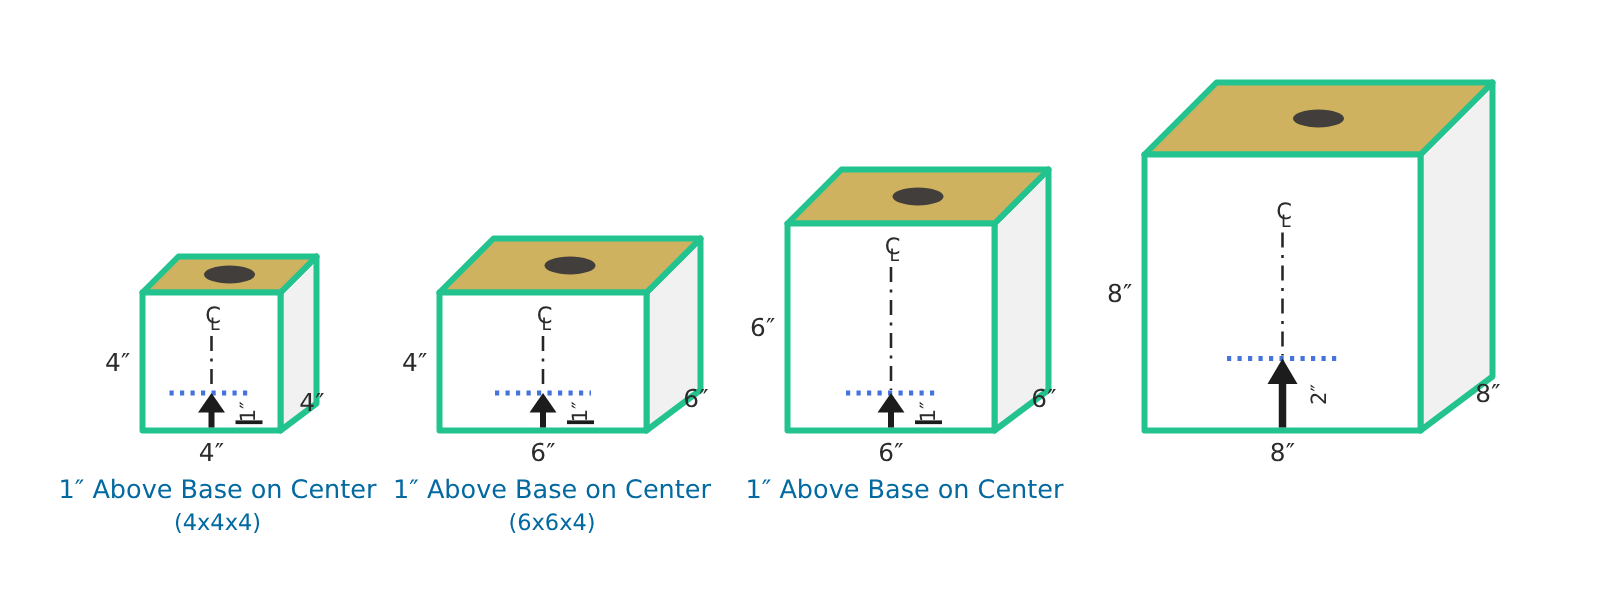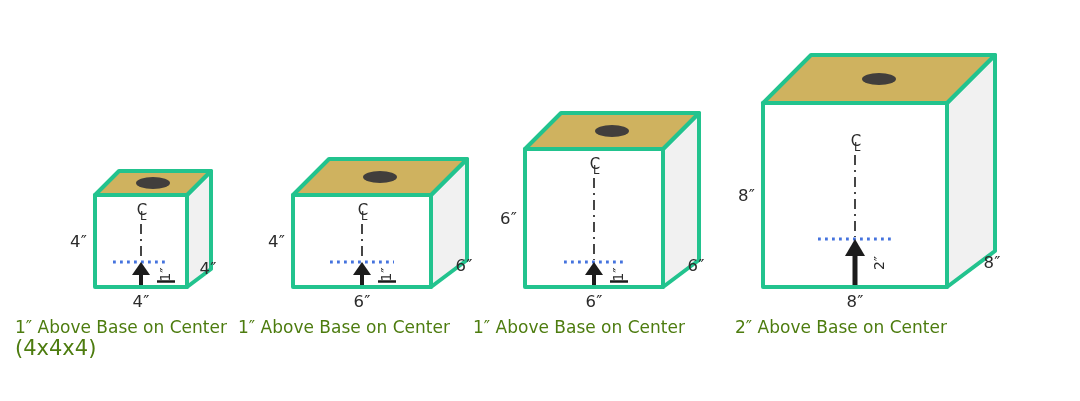--- a/index.html
+++ b/index.html
@@ -10,24 +10,24 @@
     font-family:"DejaVu Sans","Liberation Sans",sans-serif;
     overflow:hidden;
   }
   #scene{position:absolute;left:0;top:0;}
   #scene text{fill:#2b2b2b;}
   .dim-label{font-size:16.5px;letter-spacing:.2px;}
   .offset-label{font-size:14px;}
   .cl-c{font-size:15px;}
   .cl-l{font-size:11.5px;}
   .caption{
-    position:absolute;width:260px;text-align:left;color:#4d7c0f;
+    position:absolute;width:260px;text-align:center;color:#0369a1;
   }
   .caption .line1{font-size:17px;line-height:20px;}
-  .caption .line2{font-size:21px;line-height:18px;margin-top:2px;}
+  .caption .line2{font-size:15px;line-height:18px;margin-top:2px;}
 </style>
 </head>
 <body>
 
 <div id="canvas">
   <svg id="scene" width="1080" height="401" viewBox="0 0 1080 401">
       <g>
         <polygon points="187,195 211,171 211,269 187,287" fill="#f1f1f1" stroke="#22c38e" stroke-width="4" stroke-linejoin="round" stroke-linecap="round"></polygon>
         <polygon points="95,195 187,195 211,171 119,171" fill="#cfb25f" stroke="#22c38e" stroke-width="4" stroke-linejoin="round" stroke-linecap="round"></polygon>
         <rect x="95" y="195" width="92" height="92" fill="#ffffff" stroke="#22c38e" stroke-width="4" stroke-linejoin="round" stroke-linecap="round"></rect>
@@ -95,21 +95,21 @@
         <text x="992" y="268" text-anchor="middle" class="dim-label">8″</text>
       </g>
     </svg>
   <div id="captions">
       <div class="caption" style="left: 15px; top: 317px;">
         <div class="line1">1″ Above Base on Center</div>
         <div class="line2">(4x4x4)</div>
       </div>
       <div class="caption" style="left: 238px; top: 317px;">
         <div class="line1">1″ Above Base on Center</div>
+        <div class="line2">(6x6x4)</div>
       </div>
       <div class="caption" style="left: 473px; top: 317px;">
         <div class="line1">1″ Above Base on Center</div>
       </div>
       <div class="caption" style="left: 735px; top: 317px;">
-        <div class="line1">2″ Above Base on Center</div>
       </div>
     </div>
 </div>
 
 </body></html>

